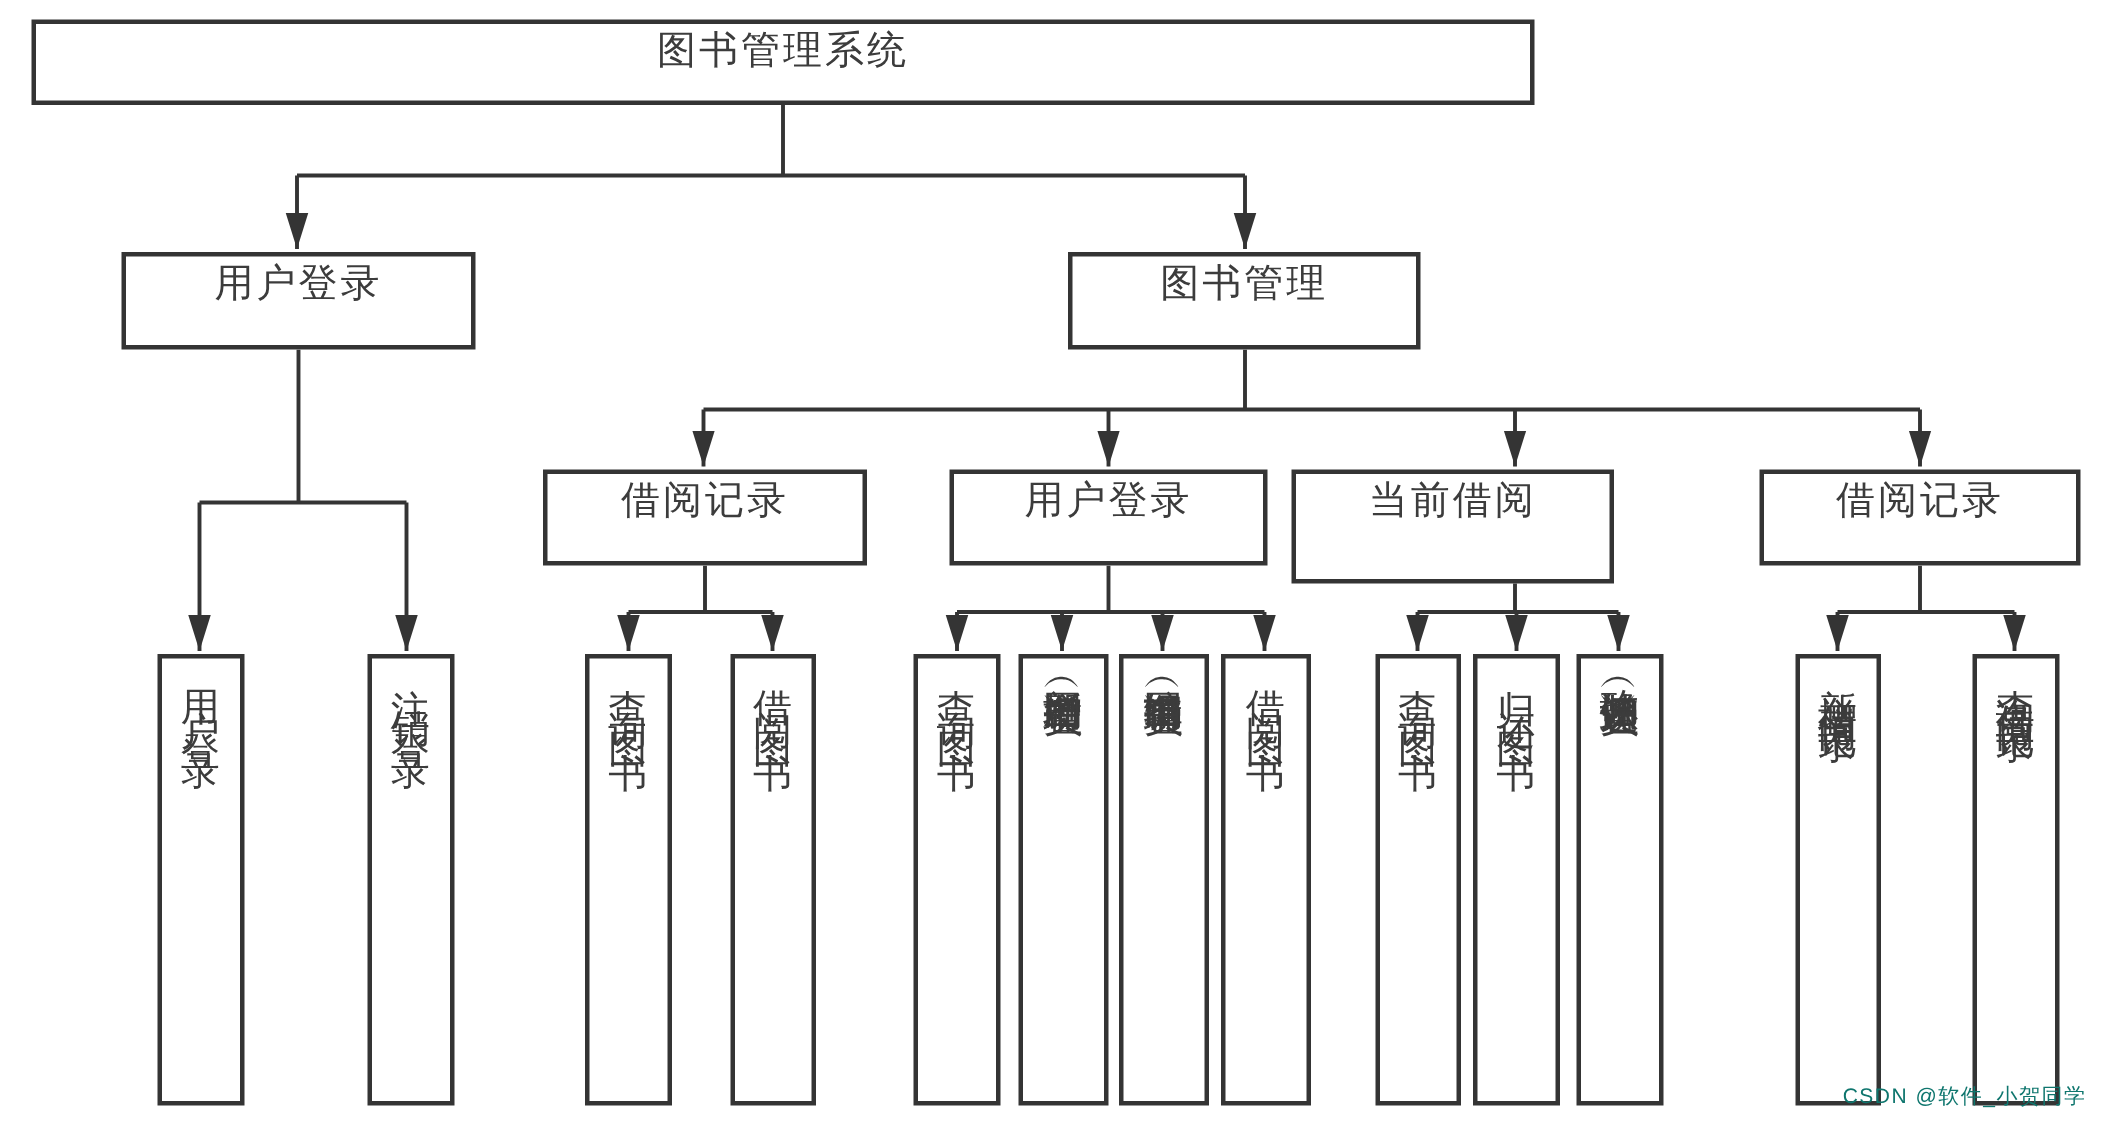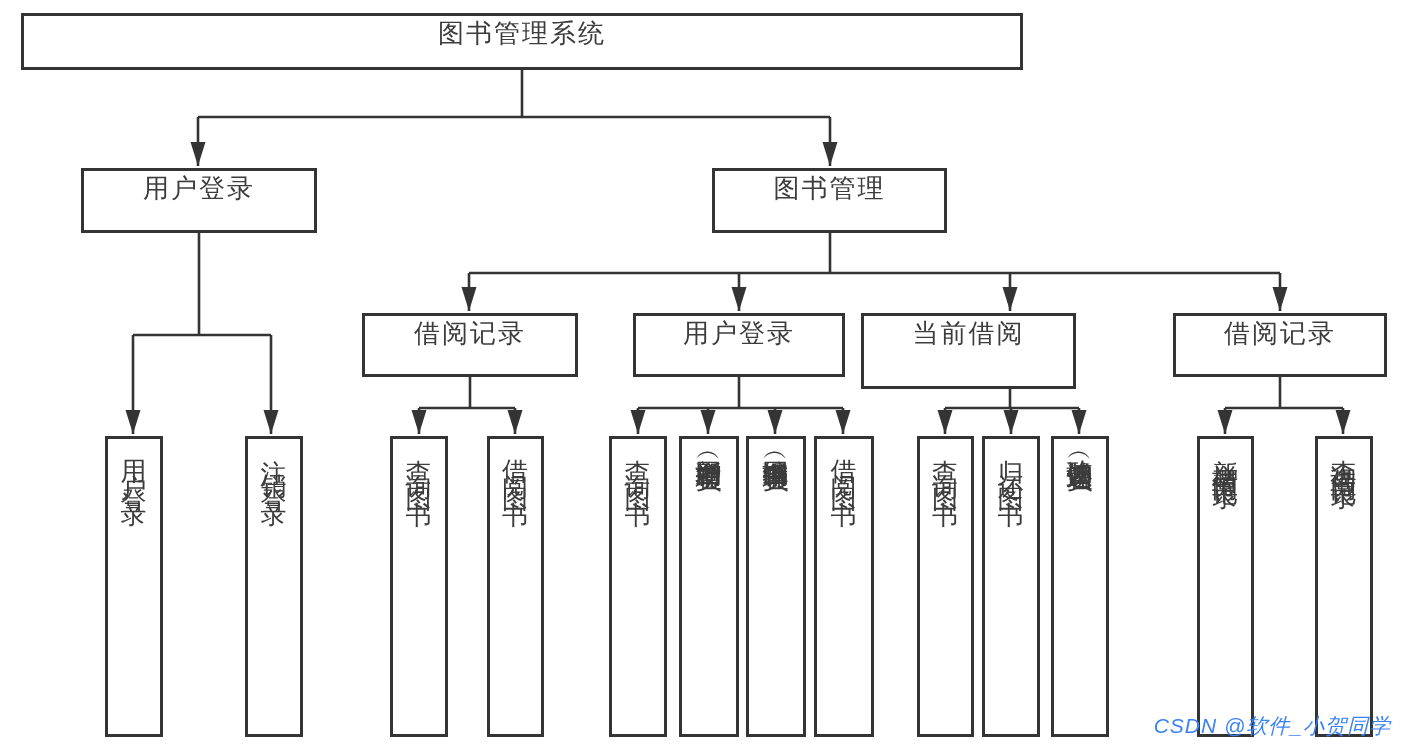--- a/index.html
+++ b/index.html
@@ -17,21 +17,21 @@
   .h-node { letter-spacing:2px; }
   .leaf .v {
     writing-mode:vertical-lr; text-orientation:mixed;
     line-height:1; display:block;
   }
   .ls-wide { letter-spacing:14px; margin-bottom:-14px; }
   .ls-mid  { letter-spacing:5px;  margin-bottom:-5px; }
   .ls-tight{ letter-spacing:1px;  margin-bottom:-1px; }
   .watermark {
     position:absolute; right:14px; bottom:7px; z-index:2;
-    color:#3b82f6; font-size:21px; letter-spacing:1px; white-space:nowrap;font-style:italic;
+    color:#0f766e; font-size:14px; letter-spacing:1px; white-space:nowrap;
   }
 </style>
 </head>
 <body>
 
 <div class="canvas">
 
   <svg class="connectors" width="1405" height="747" viewBox="0 0 1405 747">
     <defs>
       <marker id="ah" markerUnits="userSpaceOnUse" markerWidth="30" markerHeight="30" refX="24" refY="15" orient="auto">

